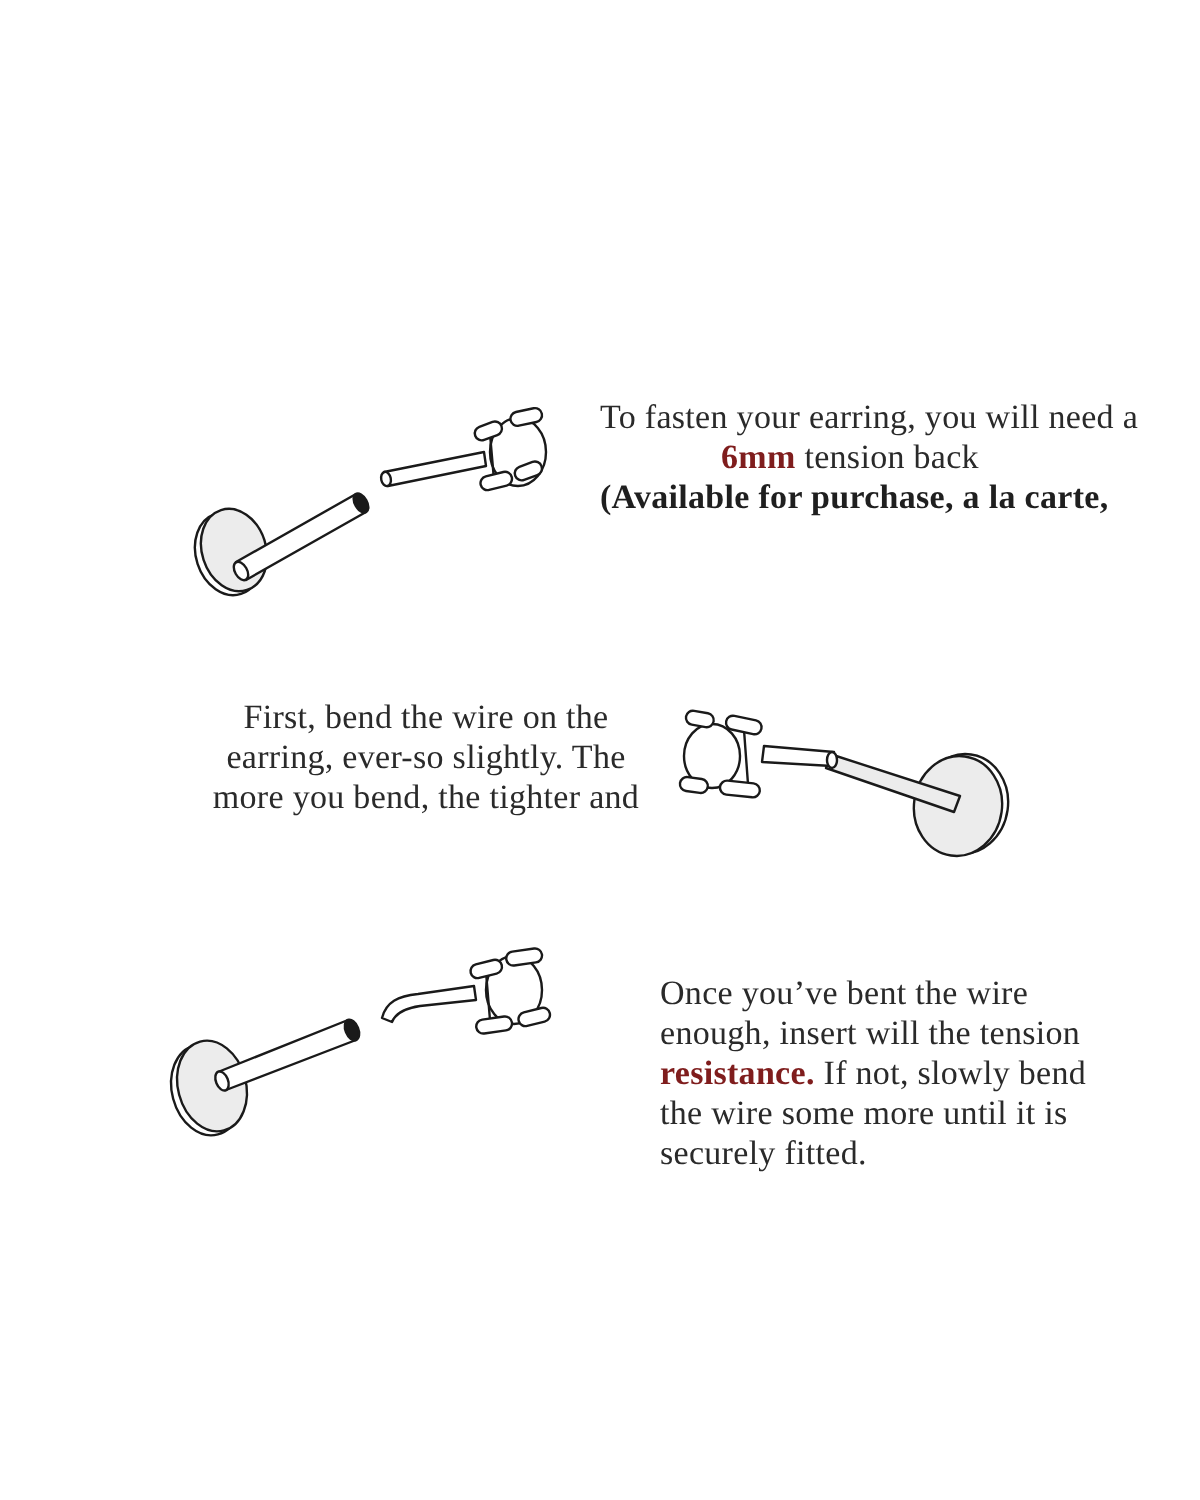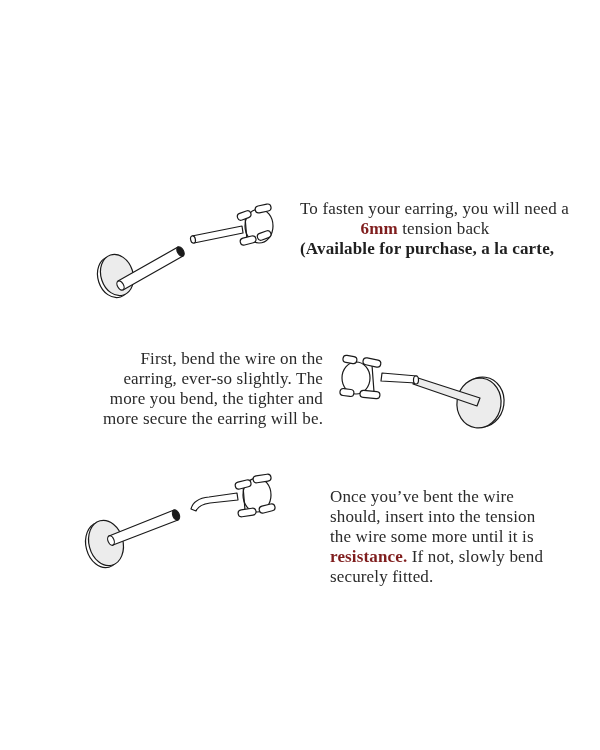--- a/index.html
+++ b/index.html
@@ -35,21 +35,21 @@
     .block-1 {
       left: 300px;
       top: 199px;
       width: 250px;
       text-align: center;
     }
     .block-2 {
       left: 103px;
       top: 349px;
       width: 220px;
-      text-align: right;
+      text-align: center;
     }
     .block-3 {
       left: 330px;
       top: 487px;
       width: 204px;
       text-align: left;
     }
     .block-3 .line.l5 { padding-right: 2px; }
     .block-3 .line.l6 { padding-right: 11px; }
     b, .bold { font-weight: bold; color: #7f1d1d; }
@@ -84,21 +84,20 @@
 <div class="text-block block-1">
   <span class="line">To fasten your earring, you will need a</span>
   <span class="line"><b>6mm</b><span> tension back</span></span>
   <span class="line italic">(Available for purchase, a la carte,</span>
 </div>
 
 <div class="text-block block-2">
   <span class="line">First, bend the wire on the</span>
   <span class="line">earring, ever-so slightly. The</span>
   <span class="line">more you bend, the tighter and</span>
-  <span class="line">more secure the earring will be.</span>
 </div>
 
 <div class="illustration" style="left:320px; top:340px; width:200px; height:110px;">
   <svg width="200" height="110" viewBox="0 0 200 110" fill="none" stroke="#1a1a1a" stroke-width="1.2" stroke-linejoin="round" stroke-linecap="round">
 
     <ellipse cx="162" cy="62" rx="22" ry="25" transform="rotate(8 162 62)" fill="#ffffff"></ellipse>
     <ellipse cx="159" cy="63" rx="22" ry="25" transform="rotate(8 159 63)" fill="#ececec"></ellipse>
 
     <path d="M95 37 L160 58 L157 66 L93 44 Z" fill="#ececec"></path>
 
@@ -132,17 +131,17 @@
 
     <rect x="160" y="16" width="16" height="7" rx="3.5" transform="rotate(-14 168 19)" fill="#ffffff"></rect>
     <rect x="178" y="10" width="18" height="7" rx="3.5" transform="rotate(-8 187 13)" fill="#ffffff"></rect>
     <rect x="163" y="44" width="18" height="7" rx="3.5" transform="rotate(-8 172 47)" fill="#ffffff"></rect>
     <rect x="184" y="40" width="16" height="7" rx="3.5" transform="rotate(-14 192 43)" fill="#ffffff"></rect>
   </svg>
 </div>
 
 <div class="text-block block-3">
   <span class="line l1">Once you’ve bent the wire</span>
-  <span class="line l2">should, insert into the tension</span>
+  <span class="line l2">enough, insert will the tension</span>
+  <span class="line l4"><b>resistance.</b><span> If not, slowly bend</span></span>
   <span class="line l5">the wire some more until it is</span>
-  <span class="line l4"><b>resistance.</b><span> If not, slowly bend</span></span>
   <span class="line l6">securely fitted.</span>
 </div>
 
 </body></html>

